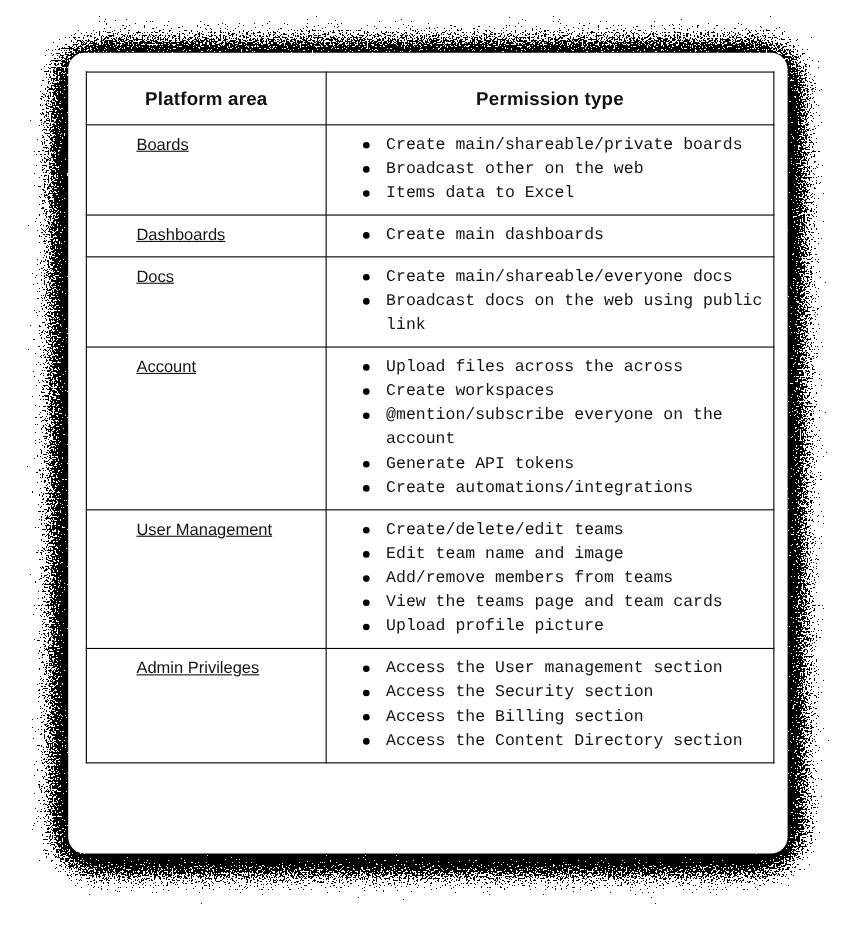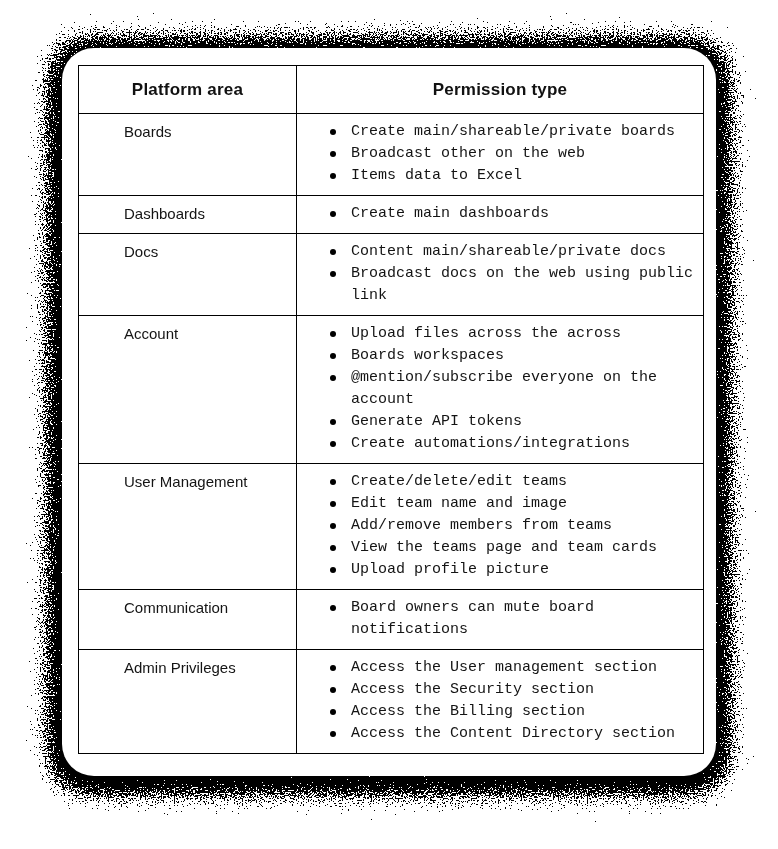--- a/index.html
+++ b/index.html
@@ -10,21 +10,21 @@
     overflow: hidden;
     position: relative;
     font-family: "Liberation Sans", "DejaVu Sans", sans-serif;
     color: #141414;
   }
   .shadow-svg { position: absolute; left: 0; top: 0; z-index: 0; }
   .card {
     position: absolute; left: 62px; top: 48px;
     width: 654px; height: 728px;
     background: #ffffff;
-    border-radius: 32px;
+    border-radius: 15px;
     padding: 17px 13px 15px 16px;
     z-index: 1;
   }
   table.perm-table {
     border-collapse: collapse;
     width: 625px;
     table-layout: fixed;
   }
   .perm-table th, .perm-table td { border: 1px solid #000000; }
   col.col-area { width: 218px; }
@@ -36,21 +36,21 @@
     text-align: center;
     vertical-align: middle;
     color: #111111;
     letter-spacing: 0.2px;
   }
   .perm-table td {
     vertical-align: top;
     padding: 7px 0 8px 0;
     font-size: 15px;
   }
-  td.area-cell { padding-left: 45px; line-height: 22px; }
+  td.area-cell { padding-left: 45px; line-height: 22px; text-decoration: underline; }
   td.perm-cell ul {
     margin: 0;
     padding: 0 8px 0 54px;
     list-style: none;
   }
   td.perm-cell li { position: relative; line-height: 22px; font-family: Liberation Mono, monospace; }
   td.perm-cell li::before {
     content: "";
     position: absolute;
     left: -21px; top: 8px;
@@ -107,58 +107,50 @@
           <td class="perm-cell">
             <ul>
               <li>Create main dashboards</li>
             </ul>
           </td>
         </tr>
         <tr>
           <td class="area-cell">Docs</td>
           <td class="perm-cell">
             <ul>
-              <li>Content main/shareable/private docs</li>
+              <li>Create main/shareable/everyone docs</li>
               <li>Broadcast docs on the web using public link</li>
             </ul>
           </td>
         </tr>
         <tr>
           <td class="area-cell">Account</td>
           <td class="perm-cell">
             <ul>
               <li>Upload files across the across</li>
-              <li>Boards workspaces</li>
+              <li>Create workspaces</li>
               <li>@mention/subscribe everyone on the account</li>
               <li>Generate API tokens</li>
               <li>Create automations/integrations</li>
             </ul>
           </td>
         </tr>
         <tr>
           <td class="area-cell">User Management</td>
           <td class="perm-cell">
             <ul>
               <li>Create/delete/edit teams</li>
               <li>Edit team name and image</li>
               <li>Add/remove members from teams</li>
               <li>View the teams page and team cards</li>
               <li>Upload profile picture</li>
             </ul>
           </td>
         </tr>
         <tr>
-          <td class="area-cell">Communication</td>
-          <td class="perm-cell">
-            <ul>
-              <li>Board owners can mute board notifications</li>
-            </ul>
-          </td>
-        </tr>
-        <tr>
           <td class="area-cell">Admin Privileges</td>
           <td class="perm-cell">
             <ul>
               <li>Access the User management section</li>
               <li>Access the Security section</li>
               <li>Access the Billing section</li>
               <li>Access the Content Directory section</li>
             </ul>
           </td>
         </tr>

